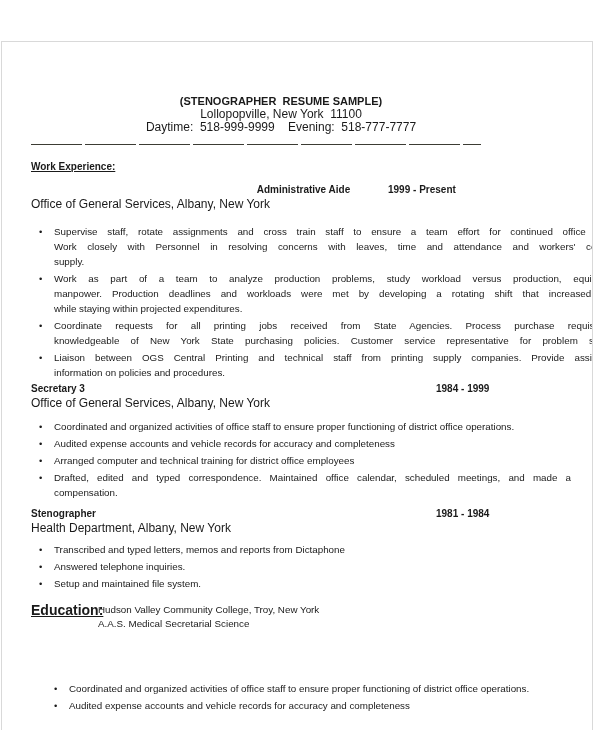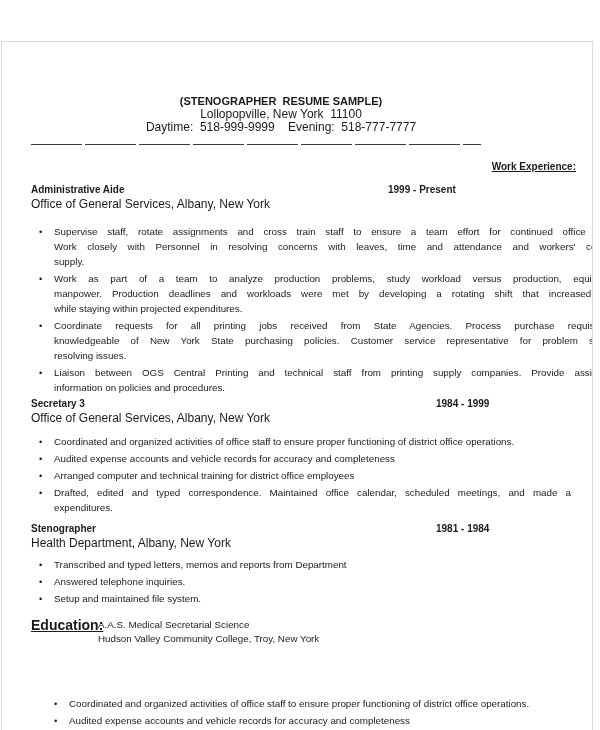--- a/index.html
+++ b/index.html
@@ -17,24 +17,24 @@
   }
   
   .hdr{width:500px;text-align:center;}
   .hdr-title{font-size:11px;font-weight:bold;line-height:13px;white-space:pre;}
   .hdr-line{font-size:12px;line-height:13px;white-space:pre;}
   
   .rule{
     margin-top:10px;width:450px;height:1px;
     background:repeating-linear-gradient(90deg,#3c3c34 0 51px,rgba(0,0,0,0) 51px 54px);
   }
-  .sec-head{margin-top:15px;font-size:10px;font-weight:bold;text-decoration:underline;line-height:13px;text-align:right;}
+  .sec-head{margin-top:15px;font-size:10px;font-weight:bold;text-decoration:underline;line-height:13px;}
   
   .job-head{position:relative;font-size:10px;font-weight:bold;line-height:14px;}
-  .mt10{margin-top:10px;} .mt0{margin-top:0;} .mt7{margin-top:7px;}
+  .mt10{margin-top:10px;text-align:center;} .mt0{margin-top:0;} .mt7{margin-top:7px;}
   .dates{position:absolute;top:0;font-weight:bold;white-space:nowrap;}
   .dates-a{left:357px;} .dates-b{left:405px;}
   .org{font-size:12px;line-height:14px;}
   
   .blist{margin-left:23px;}
   .blist.mtA{margin-top:13px;} .blist.mtB{margin-top:9px;} .blist.mtC{margin-top:7px;}
   .li{position:relative;margin-bottom:2px;font-size:9.8px;}
   .bm{position:absolute;left:-15px;top:0;line-height:15px;font-size:9.5px;}
   .ln{line-height:15px;}
   .fill{width:593px;text-align:justify;text-align-last:justify;}
@@ -77,21 +77,20 @@
       <div class="li">
         <span class="bm">•</span>
         <div class="ln fill">Work as part of a team to analyze production problems, study workload versus production, equipment and</div>
         <div class="ln fill">manpower.  Production deadlines and workloads were met by developing a rotating shift that increased production</div>
         <div class="ln">while staying within projected expenditures.</div>
       </div>
       <div class="li">
         <span class="bm">•</span>
         <div class="ln fill">Coordinate requests for all printing jobs received from State Agencies. Process purchase requisitions and</div>
         <div class="ln fill">knowledgeable of New York State purchasing policies.  Customer service representative for problem solving and</div>
-        <div class="ln">resolving issues.</div>
       </div>
       <div class="li">
         <span class="bm">•</span>
         <div class="ln fill">Liaison between OGS Central Printing and technical staff from printing supply companies.  Provide assistance and</div>
         <div class="ln">information on policies and procedures.</div>
       </div>
     </div>
   </div>
 
   <div class="job">
@@ -109,52 +108,52 @@
         <span class="bm">•</span>
         <div class="ln">Audited expense accounts and vehicle records for accuracy and completeness</div>
       </div>
       <div class="li">
         <span class="bm">•</span>
         <div class="ln">Arranged computer and technical training for district office employees</div>
       </div>
       <div class="li">
         <span class="bm">•</span>
         <div class="ln fill2">Drafted, edited and typed correspondence.  Maintained office calendar, scheduled meetings, and made a</div>
-        <div class="ln">expenditures.</div>
+        <div class="ln">compensation.</div>
       </div>
     </div>
   </div>
 
   <div class="job">
     <div class="job-head mt7">
       <span>Stenographer</span>
       <span class="dates dates-b">1981 - 1984</span>
     </div>
     <div class="org">Health Department, Albany, New York</div>
     <div class="blist mtC">
       <div class="li">
         <span class="bm">•</span>
-        <div class="ln">Transcribed and typed letters, memos and reports from Department</div>
+        <div class="ln">Transcribed and typed letters, memos and reports from Dictaphone</div>
       </div>
       <div class="li">
         <span class="bm">•</span>
         <div class="ln">Answered telephone inquiries.</div>
       </div>
       <div class="li">
         <span class="bm">•</span>
         <div class="ln">Setup and maintained file system.</div>
       </div>
     </div>
   </div>
 
   <div class="edu">
     <div class="edu-label">Education:</div>
     <div class="edu-lines">
+      <div class="ln">Hudson Valley Community College, Troy, New York</div>
       <div class="ln">A.A.S. Medical Secretarial Science</div>
-      <div class="ln">Hudson Valley Community College, Troy, New York</div>
     </div>
   </div>
 
   <div class="blist flist">
     <div class="li">
       <span class="bm">•</span>
       <div class="ln">Coordinated and organized activities of office staff to ensure proper functioning of district office operations.</div>
     </div>
     <div class="li">
       <span class="bm">•</span>

